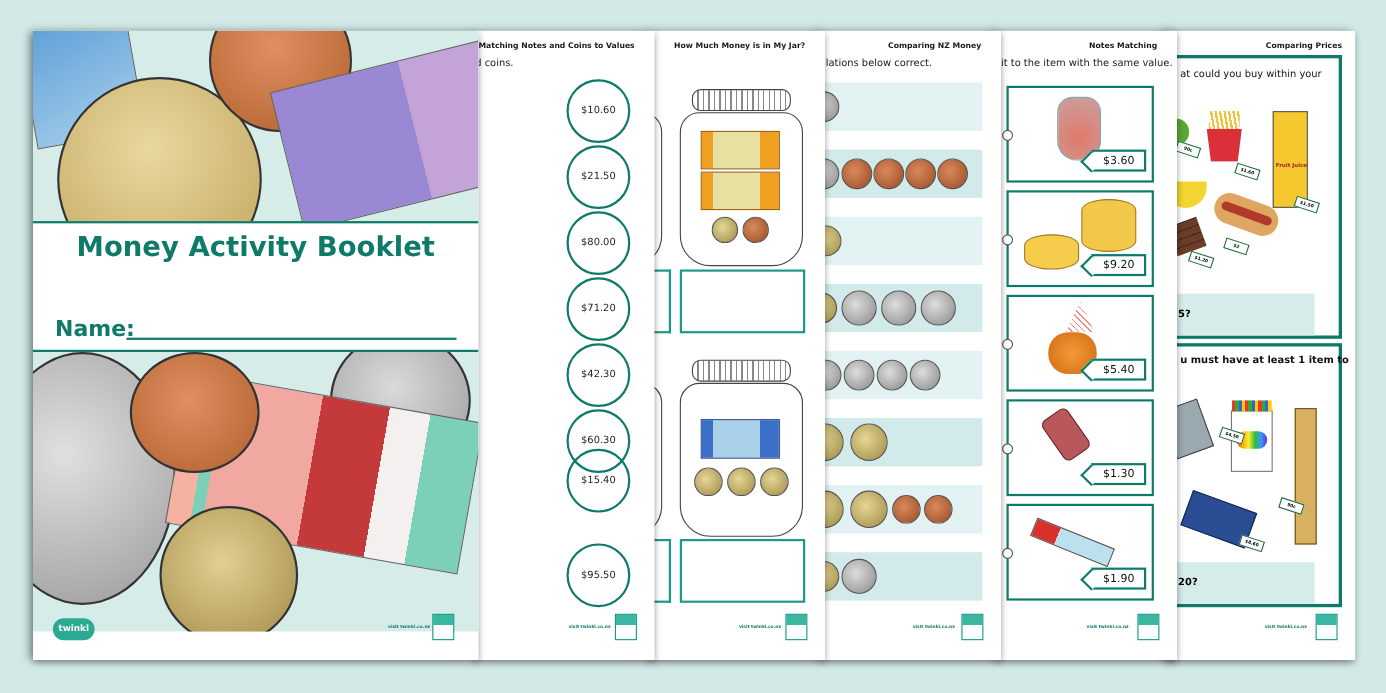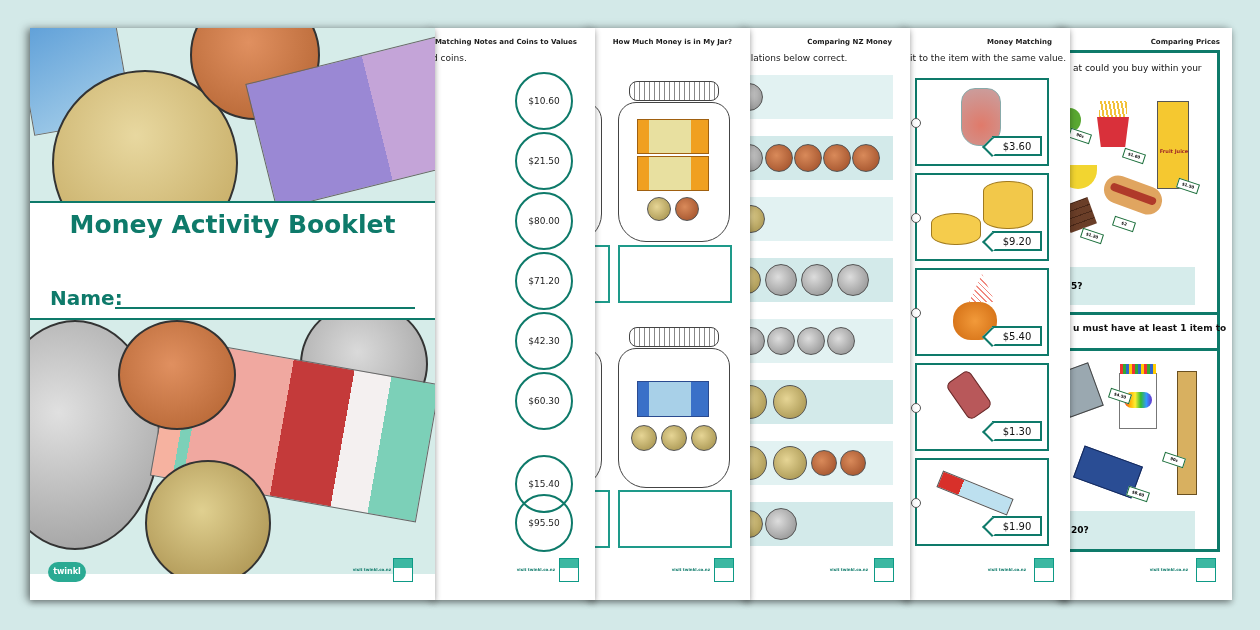--- a/index.html
+++ b/index.html
@@ -99,21 +99,21 @@
   .mini-tag {
     position: absolute; width: 22px; height: 10px; background: #fff; border: 1.5px solid #1a6e3a;
     font-size: 4px; text-align: center; line-height: 8px; font-weight: bold; transform: rotate(18deg);
   }
 </style>
 </head>
 <body>
 
 <div class="page" id="p-combining">
   <div class="page-title">Comparing Prices</div>
-  <div class="combo-box" style="top:22px;height:301px;">
+  <div class="combo-box" style="top:22px;height:258px;">
     <div class="combo-q" style="top:10px;left:6px;">at could you buy within your</div>
 
     <div style="position:absolute;left:-8px;top:55px;width:22px;height:24px;border-radius:50%;background:#5aa832;"></div>
     <div class="mini-tag" style="left:2px;top:78px;">90c</div>
     <div style="position:absolute;left:28px;top:48px;width:36px;height:46px;">
       <div style="position:absolute;left:4px;top:0;width:28px;height:18px;background:repeating-linear-gradient(80deg,#f2c23a 0 2px,#fff 2px 4px);"></div>
       <div style="position:absolute;left:2px;top:16px;width:32px;height:30px;background:#d9303a;clip-path:polygon(0 0,100% 0,88% 100%,12% 100%);"></div>
     </div>
     <div class="mini-tag" style="left:56px;top:98px;">$1.60</div>
     <div style="position:absolute;left:90px;top:48px;width:32px;height:88px;background:#f5c830;border:1px solid #555;">
@@ -145,21 +145,21 @@
     <div class="mini-tag" style="left:60px;top:174px;">$8.60</div>
     <div class="combo-answer" style="top:196px;">
       <span>20?</span>
     </div>
   </div>
   <div class="footer-url" style="right:44px;">visit twinkl.co.nz</div>
   <div class="footer-logo" style="right:16px;"></div>
 </div>
 
 <div class="page" id="p-money-match">
-  <div class="page-title" style="right:18px;">Money Matching</div>
+  <div class="page-title" style="right:18px;">Notes Matching</div>
   <div class="page-instr" style="left:5px;">it to the item with the same value.</div>
   <div class="item-card" style="top:50px;">
     <div class="hole" style="top:38px;left:-6px;"></div>
     <div class="item-art" style="left:44px;top:8px;width:40px;height:58px;border-radius:14px 14px 18px 18px;background:radial-gradient(circle at 50% 65%,#e07a6a,#c9a0a0);border:1px solid #8aa;"></div>
     <div class="price-tag">$3.60</div>
   </div>
   <div class="item-card" style="top:145px;">
     <div class="hole" style="top:38px;left:-6px;"></div>
     <div class="item-art" style="left:66px;top:6px;width:50px;height:48px;border-radius:24px/10px;background:#f2c84a;border:1px solid #a07a20;"></div>
     <div class="item-art" style="left:14px;top:38px;width:50px;height:32px;border-radius:24px/10px;background:#f5cc4c;border:1px solid #a07a20;"></div>
@@ -262,21 +262,21 @@
 
 <div class="page" id="p-matching">
   <div class="page-title" style="right:18px;">Matching Notes and Coins to Values</div>
   <div class="page-instr" style="left:0px;">d coins.</div>
   <div class="value-circle" style="top:44px;">$10.60</div>
   <div class="value-circle" style="top:104px;">$21.50</div>
   <div class="value-circle" style="top:164px;">$80.00</div>
   <div class="value-circle" style="top:224px;">$71.20</div>
   <div class="value-circle" style="top:284px;">$42.30</div>
   <div class="value-circle" style="top:344px;">$60.30</div>
-  <div class="value-circle" style="top:427px;">$15.40</div>
+  <div class="value-circle" style="top:380px;">$15.40</div>
   <div class="value-circle" style="top:466px;">$95.50</div>
   <div class="footer-url" style="right:40px;">visit twinkl.co.nz</div>
   <div class="footer-logo" style="right:16px;"></div>
 </div>
 
 <div class="page" id="p-cover">
   <div class="cover-art-top">
     <div class="note" style="left:-6px;top:-10px;width:100px;height:110px;background:linear-gradient(160deg,#5e9fd8,#a8d0ea);transform:rotate(-10deg);"></div>
     <div class="coin" style="left:22px;top:42px;width:186px;height:186px;background:radial-gradient(circle at 45% 35%,#e8d8a0,#c0a45a);"></div>
     <div class="coin" style="left:160px;top:-38px;width:130px;height:130px;background:radial-gradient(circle at 45% 40%,#e09060,#b0602e);"></div>

